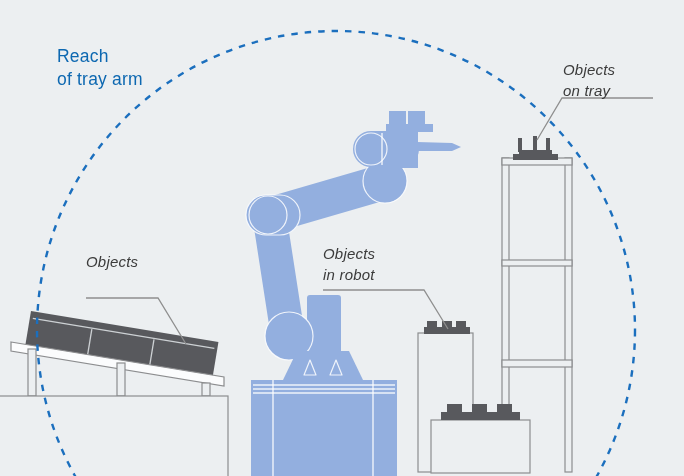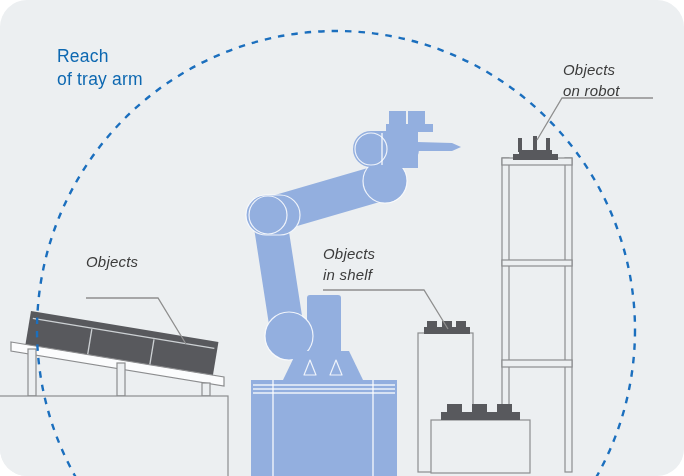--- a/index.html
+++ b/index.html
@@ -13,21 +13,20 @@
     --label: #3B3B3B;
     --white-seam: rgba(255,255,255,0.85);
   }
   html,body{margin:0;padding:0;}
   .scene{
     position:relative;
     width:684px;height:476px;
     background:var(--bg);
     overflow:hidden;
     font-family:"Liberation Sans", sans-serif;
-    border-radius:27px;
   }
   svg{position:absolute;left:0;top:0;}
   .diagram-label{
     position:absolute;
     color:var(--label);
     font-size:15px;
     line-height:21px;
     letter-spacing:0.2px;
     white-space:nowrap;
     font-style:italic;
@@ -166,21 +165,21 @@
     <div>Reach</div>
     <div>of tray arm</div>
   </div>
 
   <div class="diagram-label" style="left:86px;top:251px;">
     <div>Objects</div>
   </div>
 
   <div class="diagram-label" style="left:323px;top:243px;">
     <div>Objects</div>
-    <div>in shelf</div>
+    <div>in robot</div>
   </div>
 
   <div class="diagram-label" style="left:563px;top:59px;">
     <div>Objects</div>
-    <div>on robot</div>
+    <div>on tray</div>
   </div>
 
 </div>
 
 </body></html>

